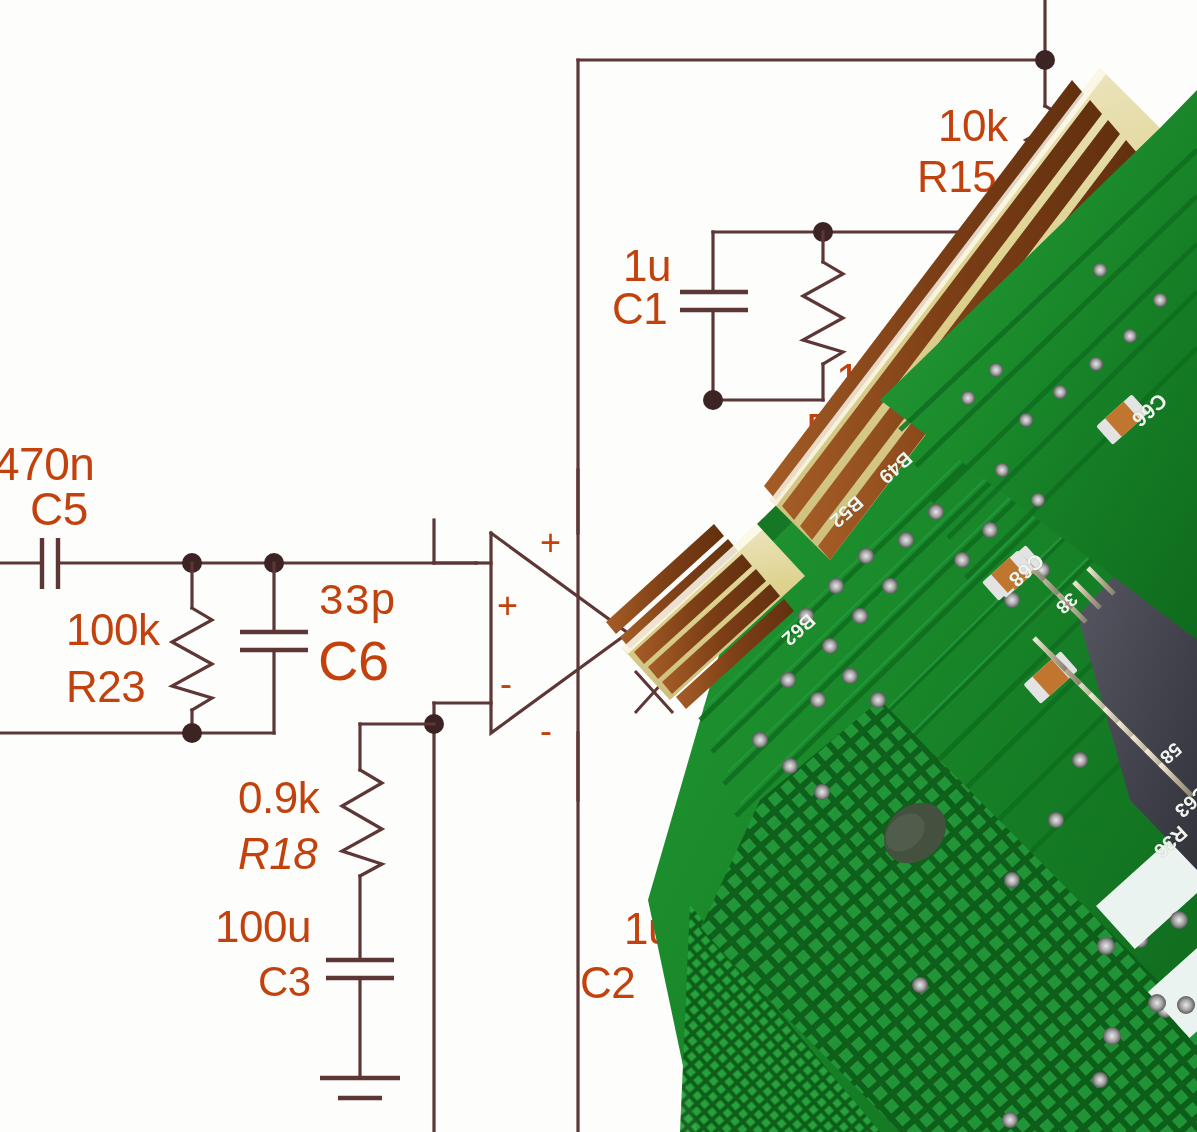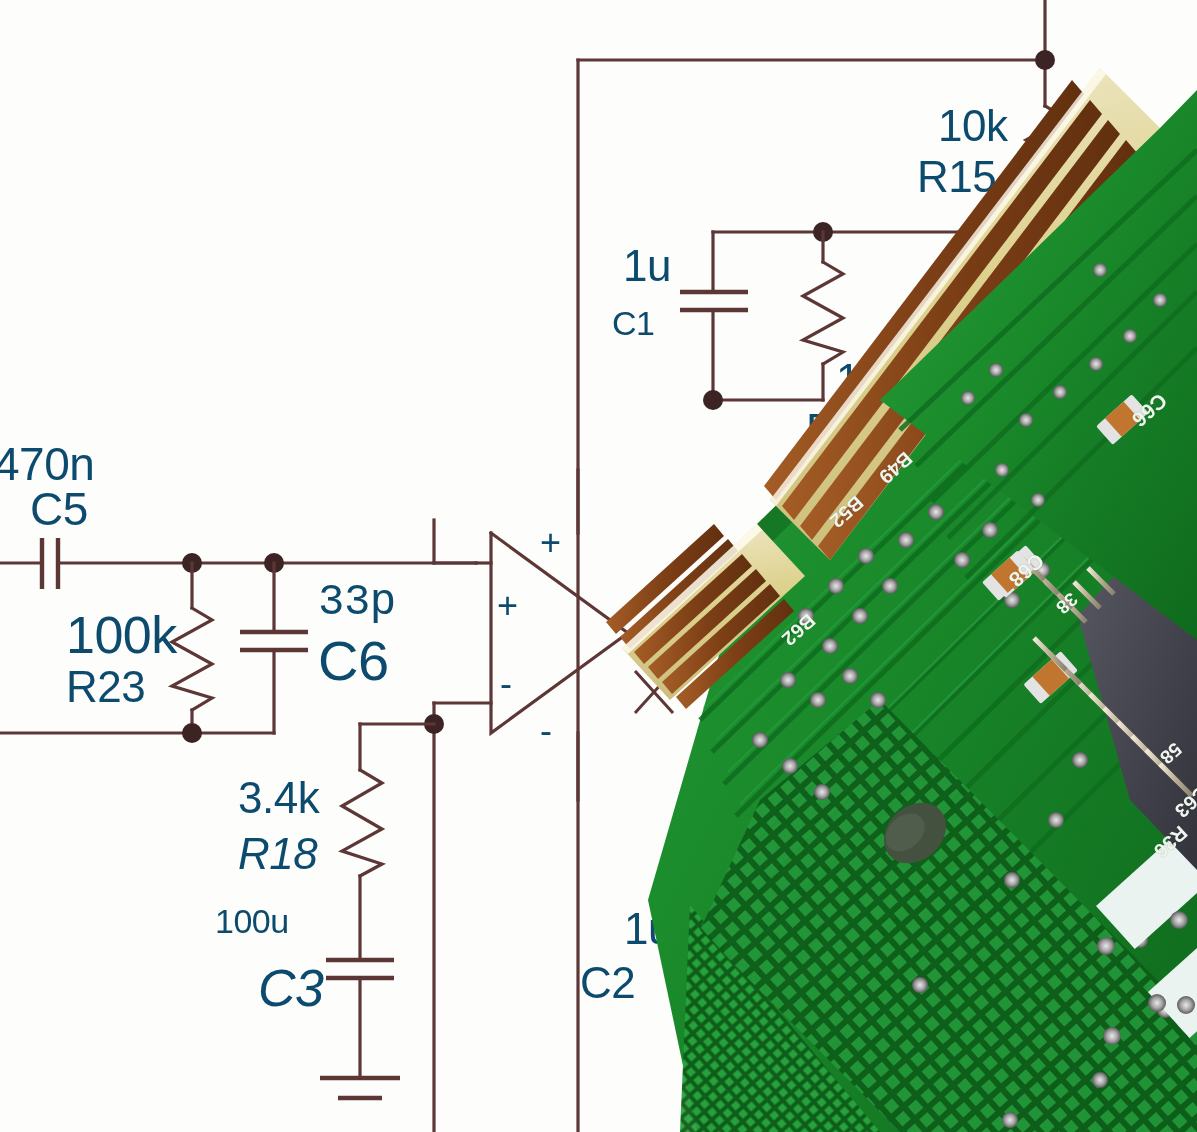--- a/index.html
+++ b/index.html
@@ -1,21 +1,21 @@
 <!DOCTYPE html>
 <html><head>
 <meta charset="utf-8">
 <style>
   html,body{margin:0;padding:0;background:#fff;}
   body{font-family:"Liberation Sans",sans-serif;}
   #stage{position:relative;width:1197px;height:1132px;overflow:hidden;background:#fdfdfb;}
 
   
   #schematic{position:absolute;left:0;top:0;width:1197px;height:1132px;}
-  .lbl{position:absolute;color:#0c4a6e;font-family:"Liberation Sans",sans-serif;
+  .lbl{position:absolute;color:#c2410c;font-family:"Liberation Sans",sans-serif;
        white-space:nowrap;font-weight:400;letter-spacing:-0.5px;}
 
   
   #pcb{position:absolute;left:0;top:0;width:1197px;height:1132px;
        pointer-events:none;}
   .sstext{position:absolute;color:#eef6ee;font-family:"Liberation Sans",sans-serif;
           font-weight:700;white-space:nowrap;text-shadow:0 0 1px rgba(0,0,0,.35);}
   .schem-hidden{opacity:0;}
 </style>
 </head>
@@ -139,37 +139,37 @@
 
     <g>
       <line class="wt" x1="636" y1="672" x2="672" y2="712"></line>
       <line class="wt" x1="672" y1="672" x2="636" y2="712"></line>
     </g>
   </svg>
 
   <div class="lbl" style="left:-6px;top:437px;font-size:46px;">470n</div>
   <div class="lbl" style="left:30px;top:482px;font-size:46px;text-align:right;">C5</div>
 
-  <div class="lbl" style="left:66px;top:605px;font-size:52px;">100k</div>
+  <div class="lbl" style="left:66px;top:605px;font-size:44px;">100k</div>
   <div class="lbl" style="left:66px;top:662px;font-size:44px;">R23</div>
 
   <div class="lbl" style="left:318px;top:577px;font-size:44px;font-family:Liberation Mono, monospace;">33p</div>
   <div class="lbl" style="left:318px;top:628px;font-size:56px;">C6</div>
 
-  <div class="lbl" style="left:238px;top:773px;font-size:44px;">3.4k</div>
+  <div class="lbl" style="left:238px;top:773px;font-size:44px;">0.9k</div>
   <div class="lbl" style="left:238px;top:829px;font-size:44px;font-style:italic;">R18</div>
 
-  <div class="lbl" style="left:215px;top:902px;font-size:34px;text-align:right;">100u</div>
-  <div class="lbl" style="left:258px;top:958px;font-size:52px;font-style:italic;">C3</div>
+  <div class="lbl" style="left:215px;top:902px;font-size:44px;text-align:right;">100u</div>
+  <div class="lbl" style="left:258px;top:958px;font-size:42px;">C3</div>
 
   <div class="lbl" style="left:938px;top:101px;font-size:44px;">10k</div>
   <div class="lbl" style="left:917px;top:152px;font-size:44px;">R15</div>
 
   <div class="lbl" style="left:623px;top:241px;font-size:44px;">1u</div>
-  <div class="lbl" style="left:612px;top:304px;font-size:34px;">C1</div>
+  <div class="lbl" style="left:612px;top:284px;font-size:44px;">C1</div>
 
   <div class="lbl" style="left:624px;top:904px;font-size:44px;">1u</div>
   <div class="lbl" style="left:580px;top:958px;font-size:44px;">C2</div>
 
   <div class="lbl" style="left:836px;top:355px;font-size:44px;">12</div>
   <div class="lbl" style="left:806px;top:405px;font-size:44px;">R</div>
 
   <div class="lbl" style="left:896px;top:962px;font-size:44px;">11.</div>
   <div class="lbl" style="left:800px;top:838px;font-size:44px;">R</div>
 

